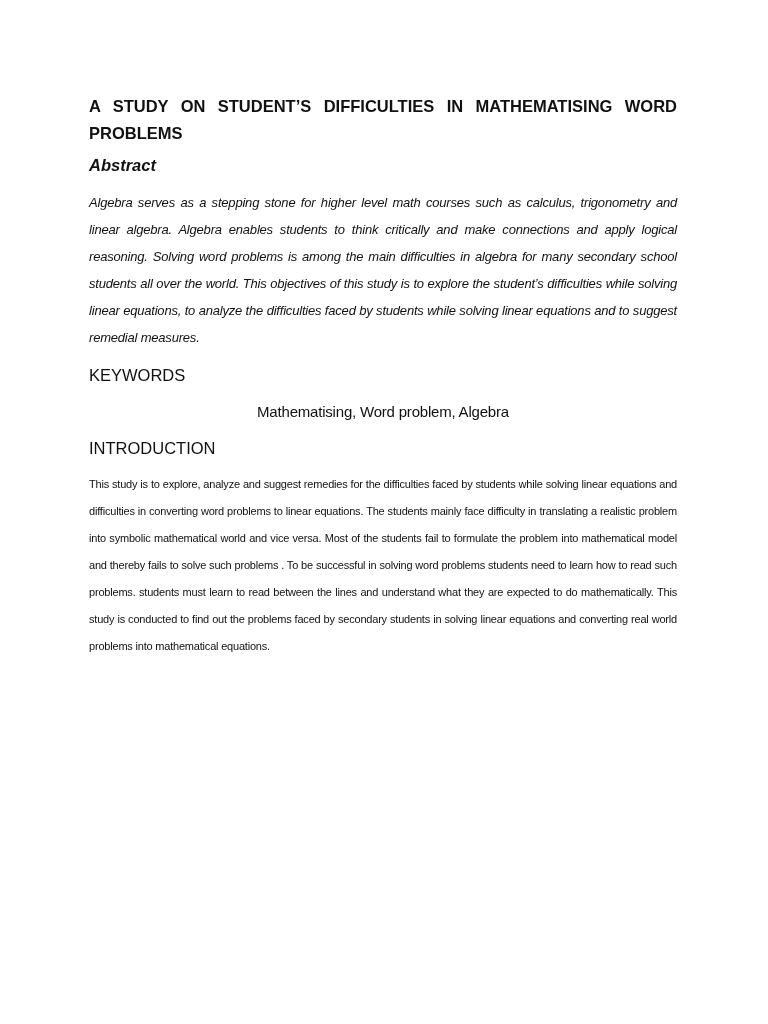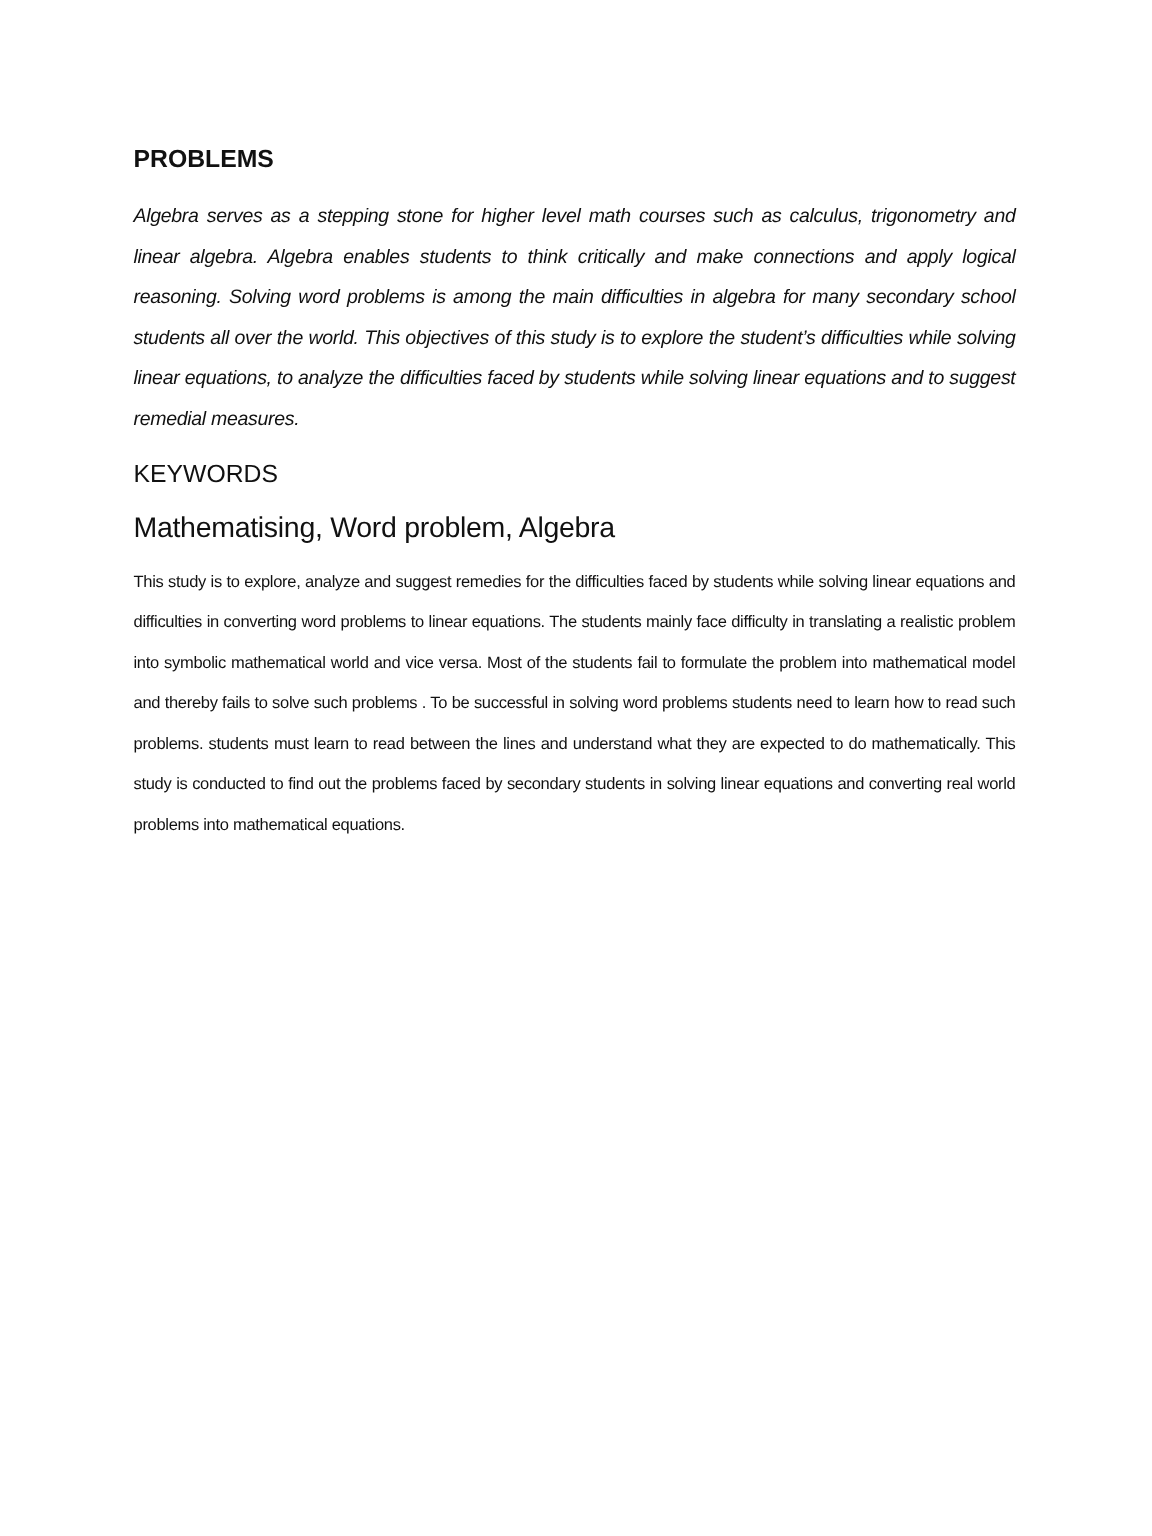--- a/index.html
+++ b/index.html
@@ -53,40 +53,44 @@
       margin: 10px 0 0 0;
       letter-spacing: -0.2px;
     }
     .section-heading {
       font-weight: normal;
       font-size: 16.5px;
       line-height: 27px;
       margin: 10px 0 0 0;
     }
     .keywords-body {
-      font-size: 19px;
+      font-size: 15px;
       line-height: 27px;
       margin: 9px 0 0 0;
       letter-spacing: -0.2px;
+      text-align: center;
     }
     .intro-body {
       font-size: 11px;
       line-height: 27.1px;
       text-align: justify;
       margin: 9px 0 0 0;
       letter-spacing: -0.2px;
     }
   </style>
 </head>
 <body>
 
 <div class="page">
   <h1 class="title">
+    <span class="line1">A STUDY  ON STUDENT’S DIFFICULTIES IN MATHEMATISING WORD</span>
     <span class="line2">PROBLEMS</span>
   </h1>
 
+  <h2 class="abstract-heading">Abstract</h2>
   <p class="abstract-body">Algebra serves as a stepping stone for higher level math courses such as calculus, trigonometry and linear algebra. Algebra enables students to think critically and make connections and apply logical reasoning. Solving word problems is among the main difficulties in algebra for many secondary school students all over the world. This objectives of this study is to explore the student’s difficulties while solving linear equations, to analyze the difficulties faced by students while solving linear equations and to suggest remedial measures.</p>
 
   <h2 class="section-heading">KEYWORDS</h2>
   <p class="keywords-body">Mathematising, Word problem, Algebra</p>
 
+  <h2 class="section-heading">INTRODUCTION</h2>
   <p class="intro-body">This study is to explore, analyze and suggest remedies for the difficulties faced by students while solving linear equations and difficulties in converting word problems to linear equations. The students mainly face difficulty in translating a realistic problem into symbolic mathematical world and vice versa. Most of the students fail to formulate the problem into mathematical model and thereby fails to solve such problems . To be successful in solving word problems students need to learn how to read such problems. students must learn to read between the lines and understand what they are expected to do mathematically.  This study is conducted to find out the problems faced by  secondary students in solving linear equations and converting real world problems into mathematical equations.</p>
 </div>
 
 </body></html>

